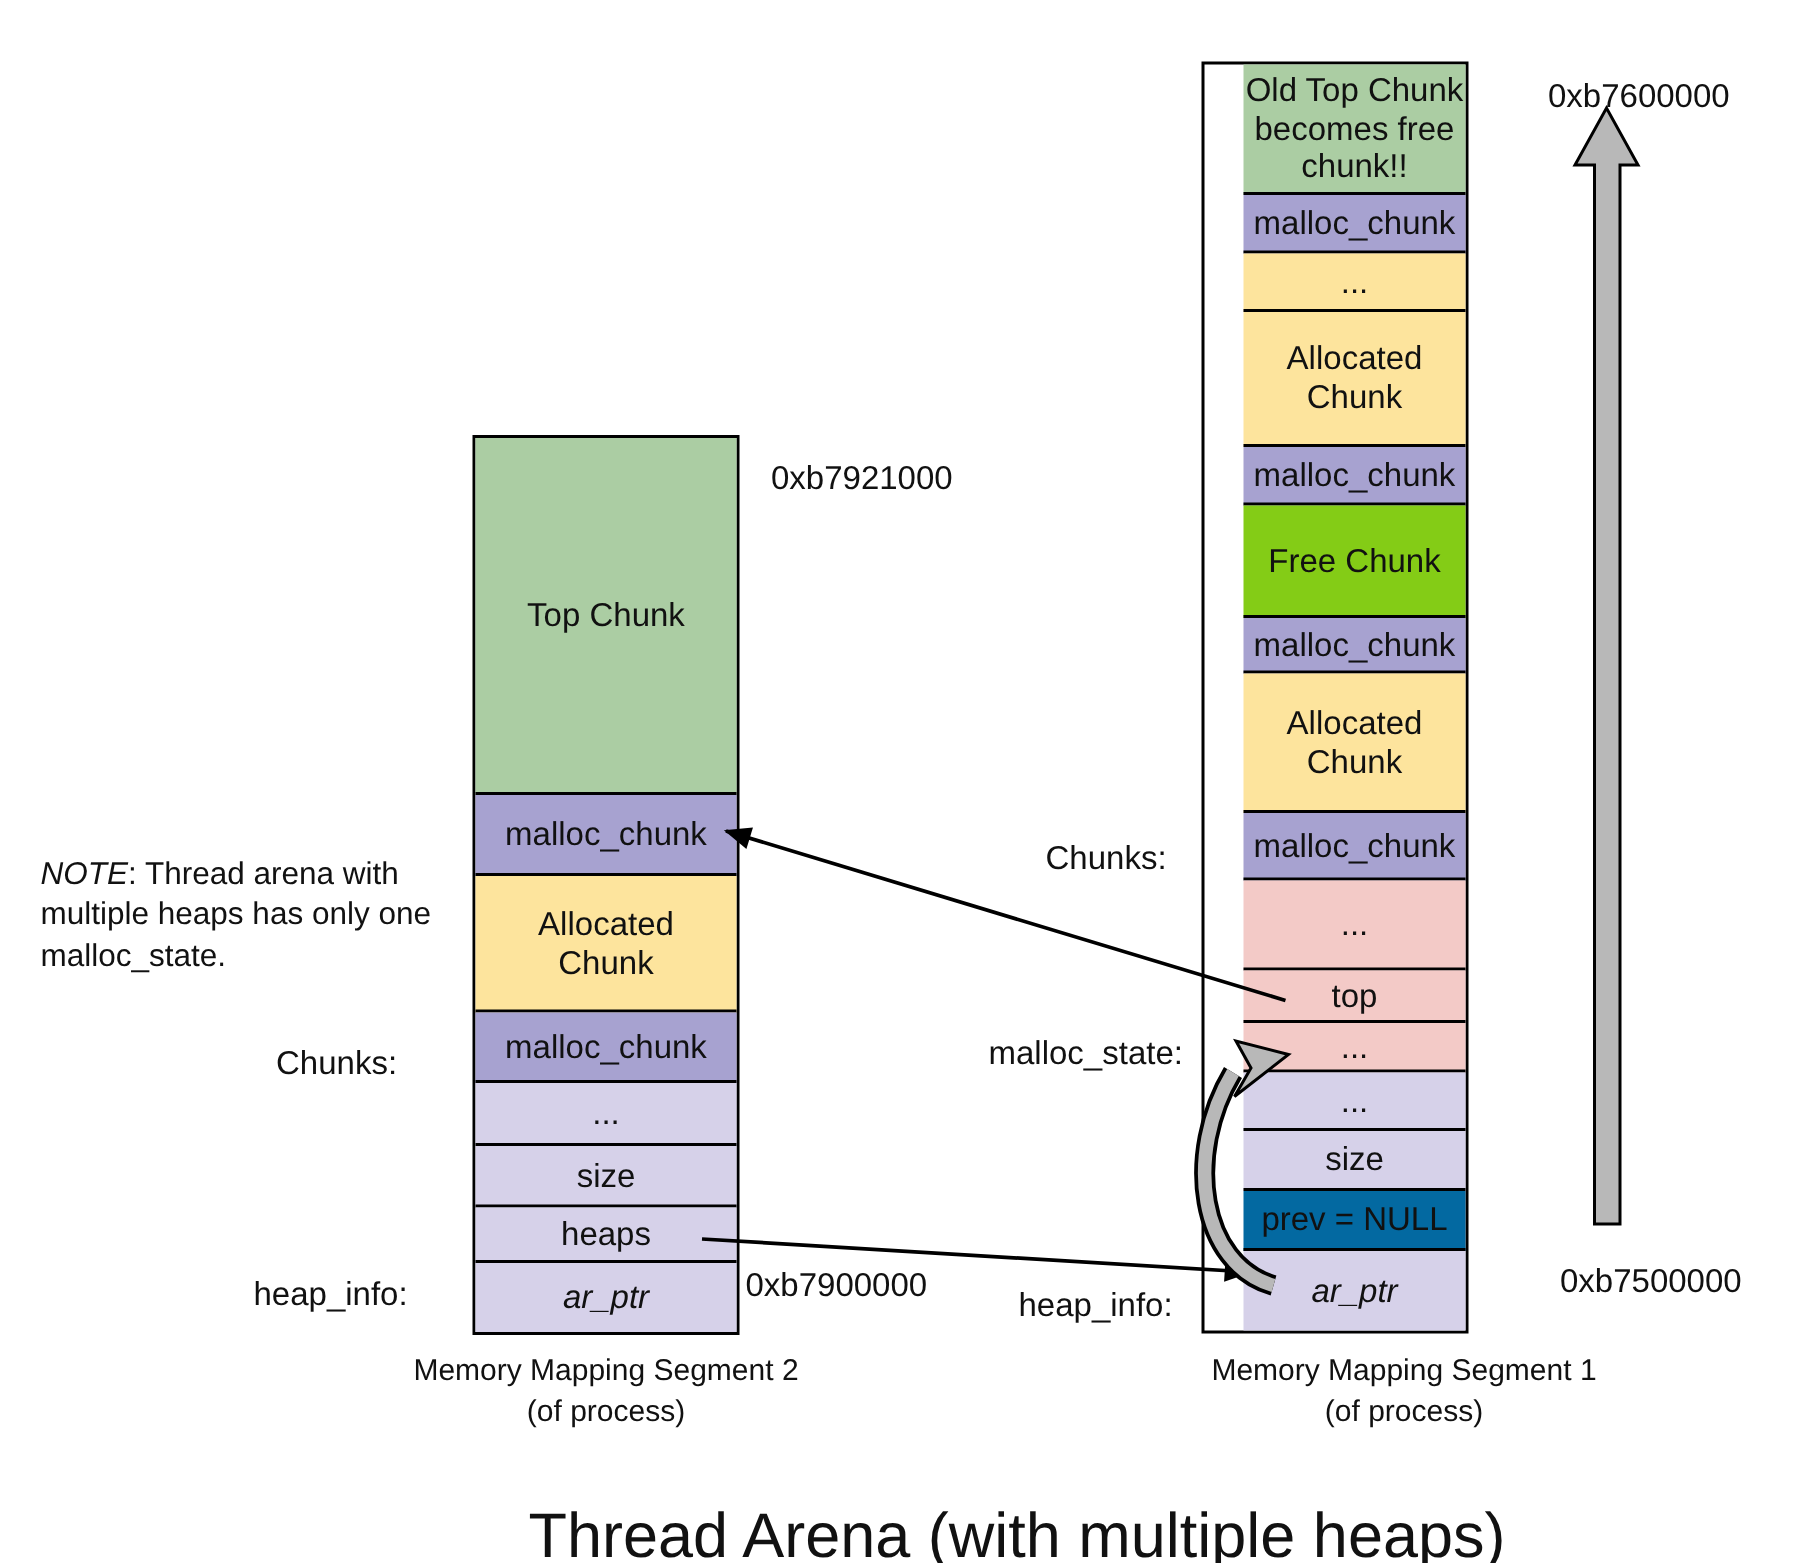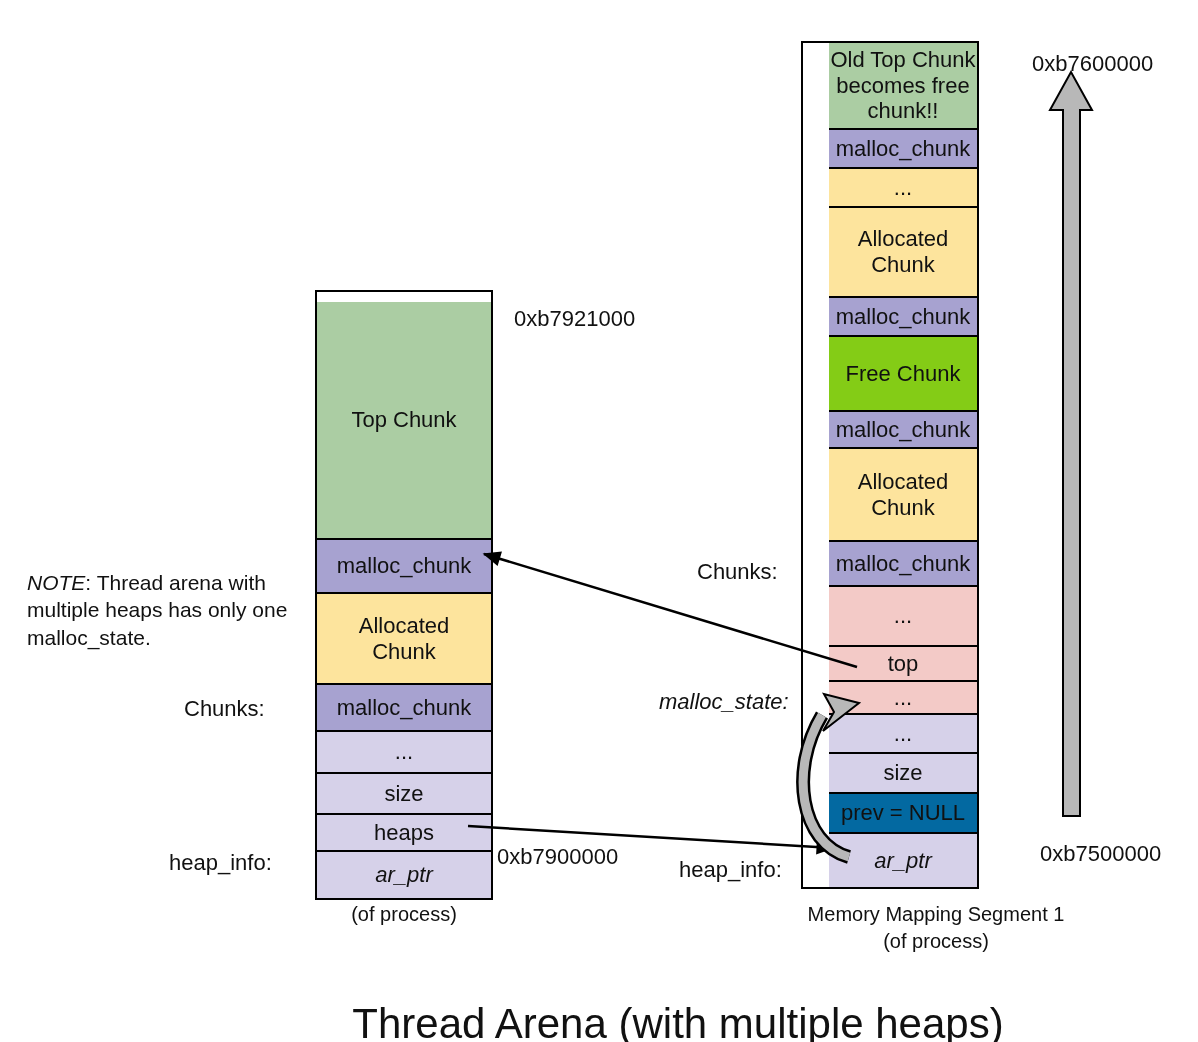--- a/index.html
+++ b/index.html
@@ -22,21 +22,21 @@
   }
   .cell:last-child { border-bottom:none;font-style:italic; }
 
   
   .lbl { position:absolute; font-size:22px; white-space:nowrap; }
   #lbl-chunks-2     { left:184px;  top:696px; }
   #lbl-heapinfo-2   { left:169px;  top:850px; }
   #addr-top-2       { left:514px;  top:306px; }
   #addr-base-2      { left:497px;  top:844px; }
   #lbl-chunks-1     { left:697px;  top:559px; }
-  #lbl-mallocstate-1{ left:659px;  top:689px;font-style:italic; }
+  #lbl-mallocstate-1{ left:659px;  top:689px; }
   #lbl-heapinfo-1   { left:679px;  top:857px; }
   #addr-top-1       { left:1032px; top:51px;  }
   #addr-base-1      { left:1040px; top:841px; }
 
   .caption { position:absolute; width:300px; text-align:center; font-size:20px; line-height:1.35; }
   #caption-2 { left:254px; top:901px; }
   #caption-1 { left:786px; top:901px; }
 
   #note { position:absolute; left:27px; top:569px; width:296px; font-size:21px; line-height:1.3; }
   #note .note-word { font-style:italic; }
@@ -49,21 +49,21 @@
   #arrow-layer { position:absolute; left:0; top:0; width:1198px; height:1042px; pointer-events:none; }
 </style>
 </head>
 <body>
 
 <div id="canvas">
 
   <div id="note"><span class="note-word">NOTE</span><span>: Thread arena with multiple heaps has only one malloc_state.</span></div>
 
   <div class="segment" id="segment2">
-      <div class="cell" style="flex: 0 0 238px; background: rgb(171, 205, 163); margin-top: 10px;">Top Chunk</div>
+      <div class="cell" style="flex: 0 0 238px; background: rgb(171, 205, 163);">Top Chunk</div>
       <div class="cell" style="flex: 0 0 54px; background: rgb(167, 162, 208);">malloc_chunk</div>
       <div class="cell" style="flex: 0 0 91px; background: rgb(253, 228, 157);">Allocated
 Chunk</div>
       <div class="cell" style="flex: 0 0 47px; background: rgb(167, 162, 208);">malloc_chunk</div>
       <div class="cell" style="flex: 0 0 42px; background: rgb(214, 209, 233);">...</div>
       <div class="cell" style="flex: 0 0 41px; background: rgb(214, 209, 233);">size</div>
       <div class="cell" style="flex: 0 0 37px; background: rgb(214, 209, 233);">heaps</div>
       <div class="cell" style="flex: 0 0 46px; background: rgb(214, 209, 233);">ar_ptr</div>
     </div>
 
@@ -95,20 +95,21 @@
   <div class="lbl" id="addr-top-2">0xb7921000</div>
   <div class="lbl" id="addr-base-2">0xb7900000</div>
 
   <div class="lbl" id="lbl-chunks-1">Chunks:</div>
   <div class="lbl" id="lbl-mallocstate-1">malloc_state:</div>
   <div class="lbl" id="lbl-heapinfo-1">heap_info:</div>
   <div class="lbl" id="addr-top-1">0xb7600000</div>
   <div class="lbl" id="addr-base-1">0xb7500000</div>
 
   <div class="caption" id="caption-2">
+    <div>Memory Mapping Segment 2</div>
     <div>(of process)</div>
   </div>
   <div class="caption" id="caption-1">
     <div>Memory Mapping Segment 1</div>
     <div>(of process)</div>
   </div>
 
   <div id="title">Thread Arena (with multiple heaps)</div>
 
   <svg id="arrow-layer" viewBox="0 0 1198 1042" xmlns="http://www.w3.org/2000/svg">

